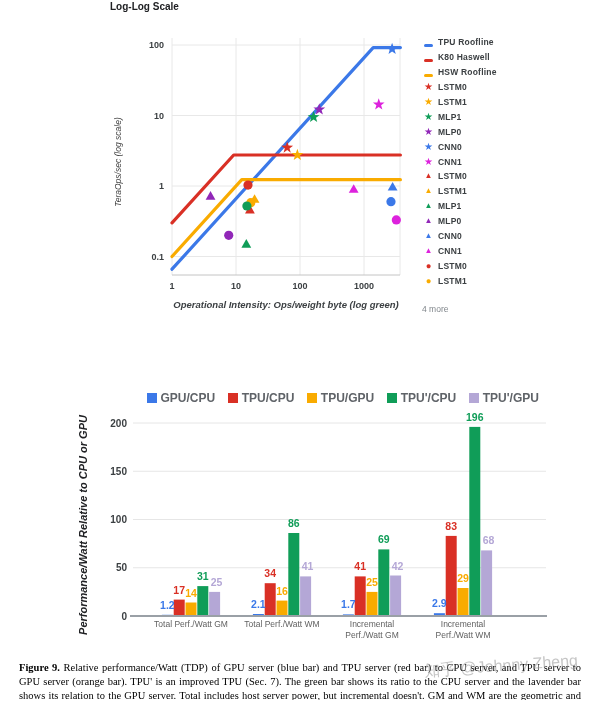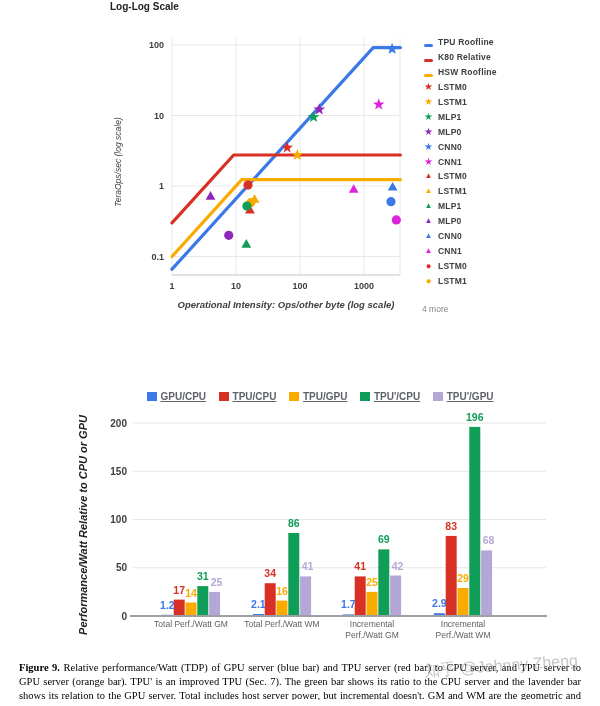--- a/index.html
+++ b/index.html
@@ -21,21 +21,21 @@
 
   .caption{position:absolute;left:19px;width:562px;font-family:"Liberation Serif",serif;
            font-size:10.5px;color:#000;text-align:justify;}
   #f8-caption{top:346px;line-height:13px;}
   #f9-caption{top:661px;line-height:14px;}
   .caption b{font-weight:700;}
 
   #f9-legend{position:absolute;left:147px;top:391px;display:flex;gap:13px;align-items:center;}
   .f9-li{display:flex;align-items:center;gap:4px;}
   .f9-sq{width:9.5px;height:9.5px;display:inline-block;}
-  .f9-li .lbl{font-size:10px;font-weight:700;color:#5f6368;text-decoration:underline;}
+  .f9-li .lbl{font-size:12px;font-weight:700;color:#5f6368;}
   .f9-ylabel{position:absolute;left:83px;top:525px;transform:translate(-50%,-50%) rotate(-90deg);
              white-space:nowrap;font-style:italic;font-weight:700;font-size:11px;color:#202124;}
 
   #watermark{position:absolute;left:424px;top:656px;transform:rotate(-4deg);
              font-size:16px;color:rgba(140,140,140,0.5);white-space:nowrap;z-index:5;}
   .abs{position:absolute;}
 </style>
 </head>
 <body>
 
@@ -79,30 +79,30 @@
       <text x="236" y="289" text-anchor="middle" font-size="9" font-weight="700" fill="#3c4043">10</text>
       <text x="300" y="289" text-anchor="middle" font-size="9" font-weight="700" fill="#3c4043">100</text>
       <text x="364" y="289" text-anchor="middle" font-size="9" font-weight="700" fill="#3c4043">1000</text>
       <text x="164" y="259.5" text-anchor="end" font-size="9" font-weight="700" fill="#3c4043">0.1</text>
       <text x="164" y="189" text-anchor="end" font-size="9" font-weight="700" fill="#3c4043">1</text>
       <text x="164" y="118.5" text-anchor="end" font-size="9" font-weight="700" fill="#3c4043">10</text>
       <text x="164" y="48" text-anchor="end" font-size="9" font-weight="700" fill="#3c4043">100</text>
     </svg>
 
   <div class="f8-ylabel">TeraOps/sec (log scale)</div>
-  <div class="f8-xlabel">Operational Intensity: Ops/other byte (log scale)</div>
+  <div class="f8-xlabel">Operational Intensity: Ops/weight byte (log green)</div>
 
   <div id="f8-legend">
       <div class="f8-li">
         <span class="f8-marker"><span class="f8-dash" style="background: rgb(59, 120, 232);"></span></span>
         <span class="lbl">TPU Roofline</span>
       </div>
       <div class="f8-li">
         <span class="f8-marker"><span class="f8-dash" style="background: rgb(217, 48, 37);"></span></span>
-        <span class="lbl">K80 Relative</span>
+        <span class="lbl">K80 Haswell</span>
       </div>
       <div class="f8-li">
         <span class="f8-marker"><span class="f8-dash" style="background: rgb(249, 171, 0);"></span></span>
         <span class="lbl">HSW Roofline</span>
       </div>
       <div class="f8-li">
         <span class="f8-marker" style="font-size: 10px; color: rgb(217, 48, 37);">★</span>
         <span class="lbl">LSTM0</span>
       </div>
       <div class="f8-li">

